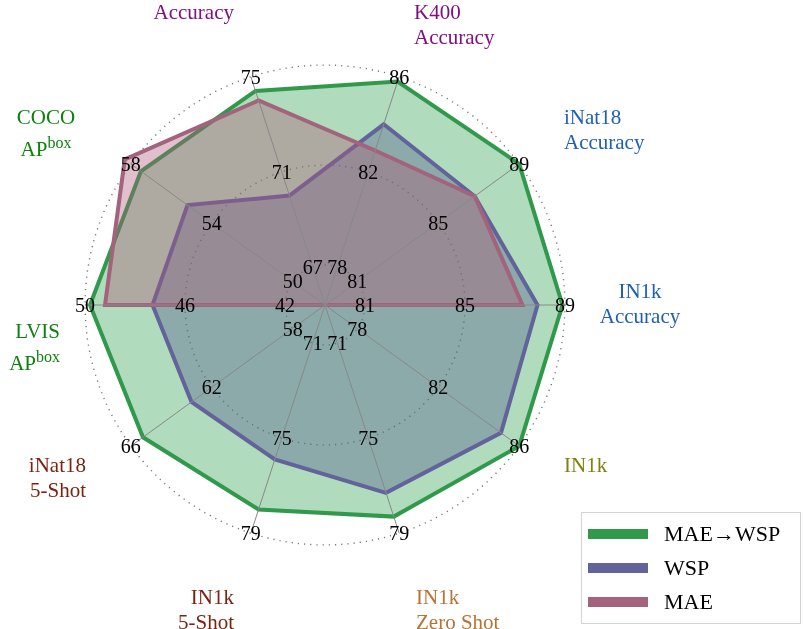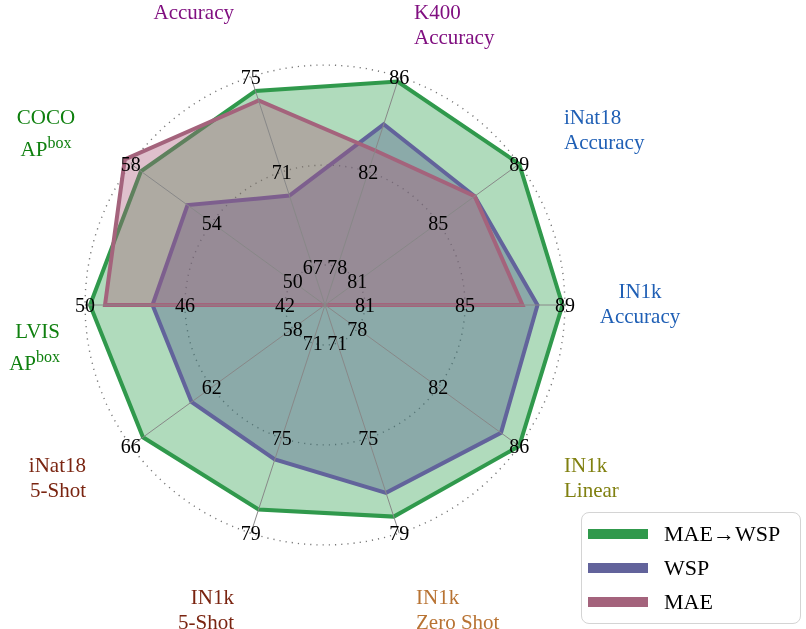--- a/index.html
+++ b/index.html
@@ -2,21 +2,21 @@
 <html><head>
   <meta charset="utf-8">
   <style>
     html, body { margin: 0; padding: 0; background: #ffffff; }
     body { width: 806px; height: 629px; position: relative; overflow: hidden;
            font-family: "Liberation Serif", "DejaVu Serif", serif; }
     #chart { position: absolute; left: 0; top: 0; }
     .axis-label { position: absolute; font-size: 21px; line-height: 25px; white-space: nowrap; }
     .axis-label .sup { font-size: 16px; vertical-align: 8px; }
     .legend { position: absolute; left: 581px; top: 512px; width: 218px; height: 110px;
-              border: 1px solid #d4d4d4; border-radius: 8px; background: #fff; }
+              border: 1px solid #d4d4d4; border-radius: 0; background: #fff; }
     .legend-item { position: absolute; left: 0; height: 30px; width: 100%; }
     .legend-swatch { position: absolute; left: 6px; top: 10px; width: 60px; height: 10px; }
     .legend-text { position: absolute; left: 82px; top: 0; font-size: 22px; line-height: 30px; color: #000; }
   </style>
 </head>
 <body>
 
 <svg id="chart" width="806" height="629" viewBox="0 0 806 629">
   <g id="rings">
       <polygon points="365.0,305.0 364.9,302.2 364.6,299.4 364.1,296.7 363.5,294.0 362.6,291.3 361.5,288.7 360.3,286.2 358.9,283.8 357.4,281.5 355.6,279.3 353.8,277.2 351.8,275.3 349.6,273.5 347.4,271.8 345.0,270.4 342.5,269.0 340.0,267.9 337.4,267.0 334.7,266.2 331.9,265.6 329.2,265.2 326.4,265.0 323.6,265.0 320.8,265.2 318.1,265.6 315.3,266.2 312.6,267.0 310.0,267.9 307.5,269.0 305.0,270.4 302.6,271.8 300.4,273.5 298.2,275.3 296.2,277.2 294.4,279.3 292.6,281.5 291.1,283.8 289.7,286.2 288.5,288.7 287.4,291.3 286.5,294.0 285.9,296.7 285.4,299.4 285.1,302.2 285.0,305.0 285.1,307.8 285.4,310.6 285.9,313.3 286.5,316.0 287.4,318.7 288.5,321.3 289.7,323.8 291.1,326.2 292.6,328.5 294.4,330.7 296.2,332.8 298.2,334.7 300.4,336.5 302.6,338.2 305.0,339.6 307.5,341.0 310.0,342.1 312.6,343.0 315.3,343.8 318.1,344.4 320.8,344.8 323.6,345.0 326.4,345.0 329.2,344.8 331.9,344.4 334.7,343.8 337.4,343.0 340.0,342.1 342.5,341.0 345.0,339.6 347.4,338.2 349.6,336.5 351.8,334.7 353.8,332.8 355.6,330.7 357.4,328.5 358.9,326.2 360.3,323.8 361.5,321.3 362.6,318.7 363.5,316.0 364.1,313.3 364.6,310.6 364.9,307.8" fill="none" stroke="#777" stroke-width="1.4" stroke-dasharray="1.2 5"></polygon>
@@ -107,21 +107,20 @@
     <div class="axis-label" style="left: 130px; top: 585px; width: 104px; text-align: right; color: rgb(122, 36, 16);">
       <div>IN1k</div>
       <div>5-Shot</div>
     </div>
     <div class="axis-label" style="left: 416px; top: 585px; width: 120px; text-align: left; color: rgb(184, 115, 51);">
       <div>IN1k</div>
       <div>Zero Shot</div>
     </div>
     <div class="axis-label" style="left: 564px; top: 453px; width: 90px; text-align: left; color: rgb(128, 128, 16);">
       <div>IN1k</div>
-      <div>Linear</div>
     </div>
   </div>
 
 <div class="legend">
   <div class="legend-item" style="top:6px">
     <span class="legend-swatch" style="background:#30994c"></span>
     <span class="legend-text">MAE→WSP</span>
   </div>
   <div class="legend-item" style="top:40px">
     <span class="legend-swatch" style="background:#62639b"></span>

